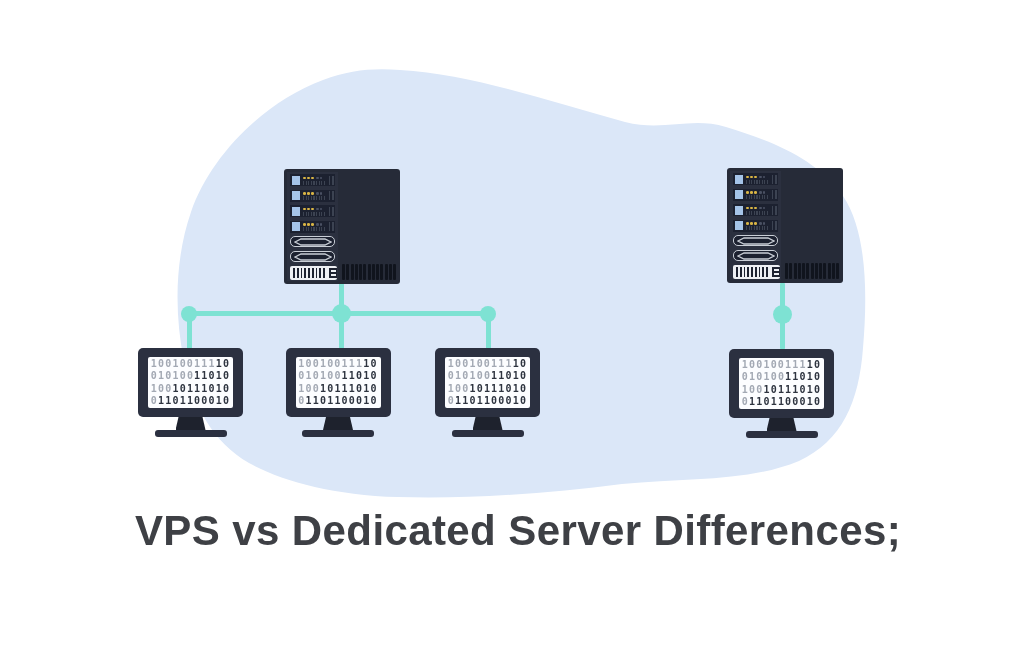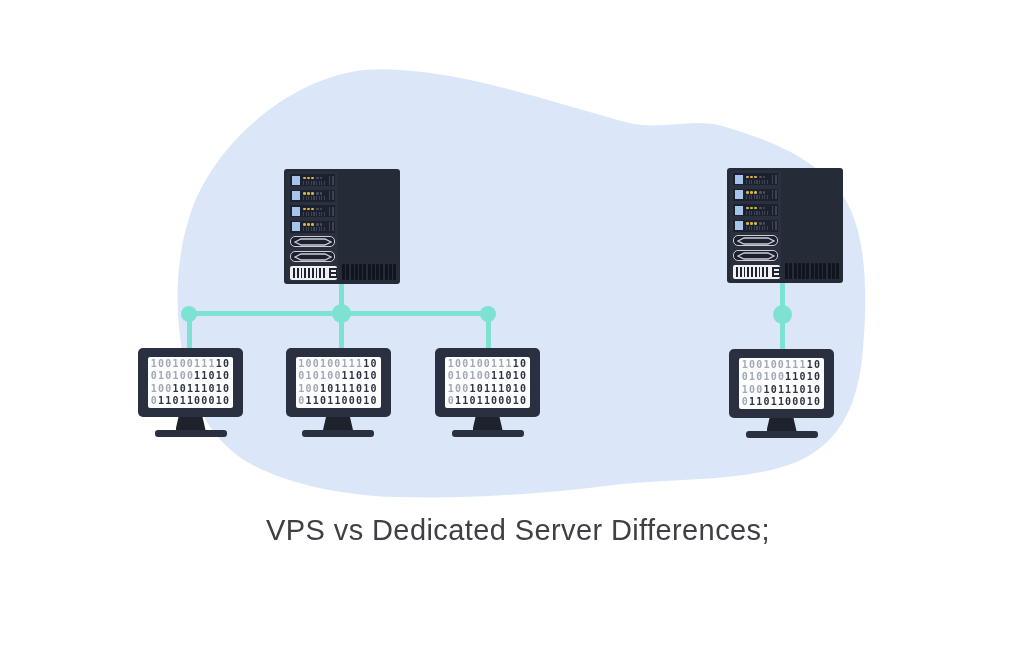--- a/index.html
+++ b/index.html
@@ -45,21 +45,21 @@
           justify-content:center;text-align:center;font-family:"DejaVu Sans Mono", monospace;
           font-size:10px;line-height:12.4px;letter-spacing:1.2px;}
   .screen .ln{white-space:nowrap;}
   .bl{color:var(--binary-light,#a3a9b4);font-weight:600;}
   .bd{color:var(--binary-dark,#2e3440);font-weight:800;}
   .neck{width:30px;height:13px;margin:0 auto;background:#1e222d;clip-path:polygon(10% 0,90% 0,100% 100%,0 100%);}
   .base{width:72px;height:7px;margin:0 auto;background:var(--monitor-frame,#2b3040);border-radius:3px;}
 
   
   .title{position:absolute;left:12px;top:509px;width:1012px;text-align:center;
-         color:var(--title-text,#3e4045);font-weight:normal;font-size:29px;line-height:43px;letter-spacing:0.4px;}
+         color:var(--title-text,#3e4045);font-weight:bold;font-size:42px;line-height:43px;letter-spacing:0.4px;}
 </style>
 </head>
 <body>
 
 <svg class="blob-svg" width="1024" height="657" viewBox="0 0 1024 657">
   <path class="blob-path" d="
     M 400 70
     C 470 74 545 100 625 122
     C 665 132 690 116 726 127
     C 772 141 816 158 843 196

